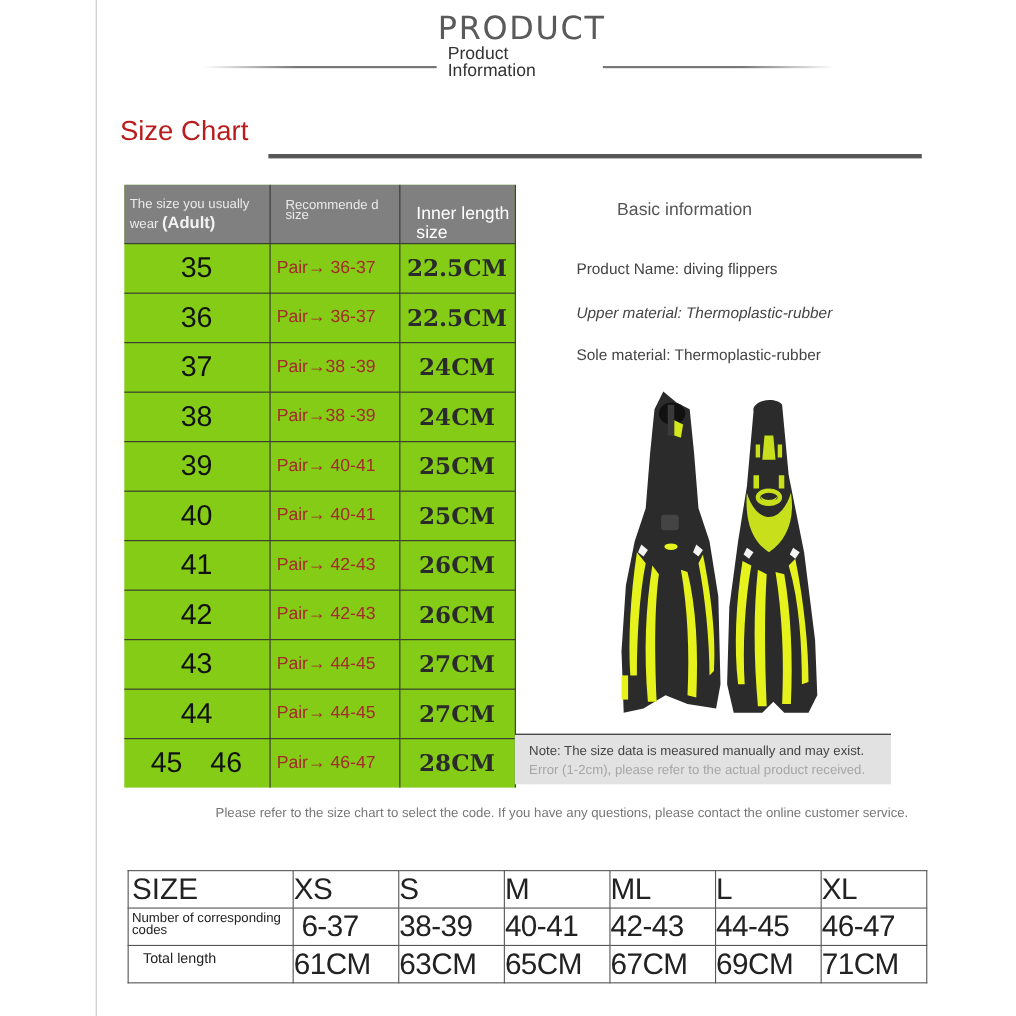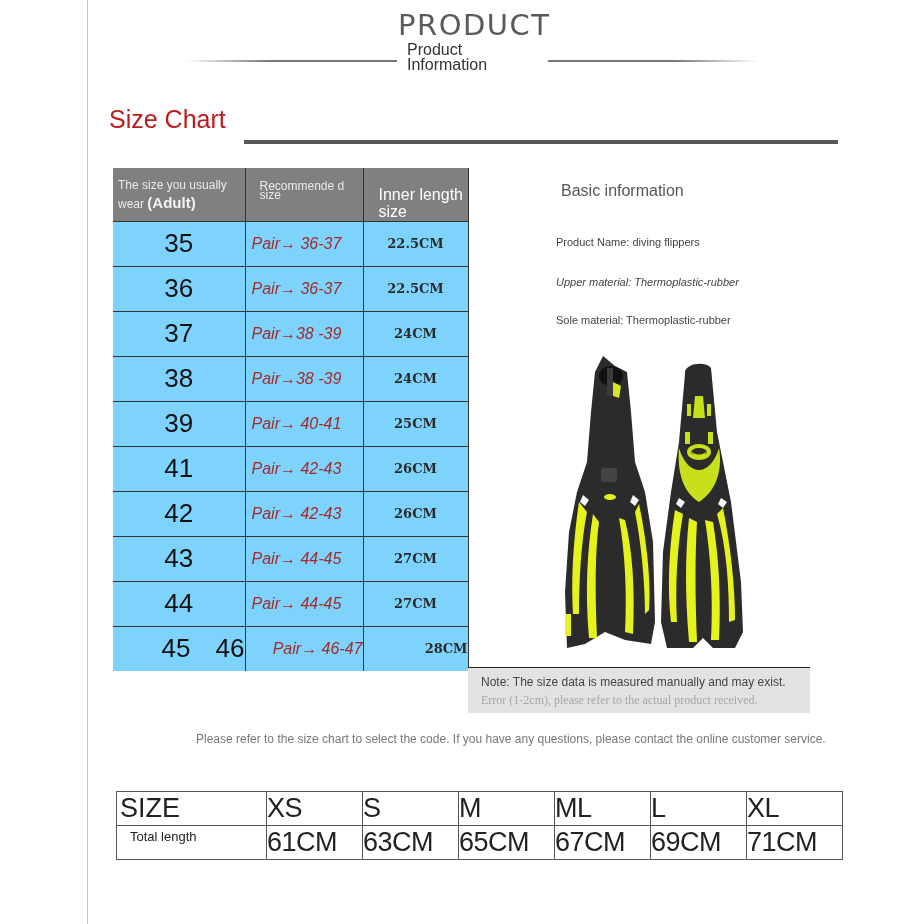--- a/index.html
+++ b/index.html
@@ -11,50 +11,50 @@
   
   .hdr-title { position: absolute; left: 398px; top: 8px; font-size: 29px; letter-spacing: 1.5px; color: #5a5a5a; font-family: "DejaVu Sans", sans-serif; }
   .hdr-sub { position: absolute; left: 407px; top: 42px; font-size: 16px; line-height: 15px; color: #333; }
   .hdr-line-l { position: absolute; left: 185px; top: 60px; width: 212px; height: 2px; background: linear-gradient(to right, #ffffff, #777 40%, #777); }
   .hdr-line-r { position: absolute; left: 548px; top: 60px; width: 210px; height: 2px; background: linear-gradient(to right, #777, #777 60%, #ffffff); }
 
   .sc-title { position: absolute; left: 109px; top: 105px; font-size: 25px; color: #b91c1c; }
   .sc-rule { position: absolute; left: 244px; top: 140px; width: 594px; height: 4px; background: #3a3a3a; opacity: .85; }
 
   
-  .size-table { position: absolute; left: 113px; top: 168px; border-collapse: collapse; background: #7dd3fc; }
+  .size-table { position: absolute; left: 113px; top: 168px; border-collapse: collapse; background: #84cc16; }
   .size-table td, .size-table th { border: 1.5px solid #333; }
   .size-table th { background: #808080; color: #eaeaea; font-weight: normal; text-align: left; vertical-align: top; height: 53px; }
   .size-table tr:first-child th { border-top: none; }
   .size-table tr td:first-child, .size-table tr th:first-child { border-left: none; }
-  .size-table tr:last-child td { border-bottom: none; text-align: right; }
+  .size-table tr:last-child td { border-bottom: none; }
   .size-table td { height: 45px; margin-top: 28px; }
   .c1 { width: 132px; }
   .c2 { width: 118px; }
   .c3 { width: 105px; }
   .h1 { padding: 9px 4px 0 5px; font-size: 12px; line-height: 17px; }
   .h1 b { font-size: 15px; font-weight: bold; color: #f2f2f2; }
   .h2 { padding: 14px 4px 0 14px; font-size: 12px; line-height: 9px; margin-left: 28px; }
   .h3 { padding: 18px 4px 0 15px; font-size: 16px; line-height: 17px; color: #ffffff !important; }
   .td-wear { text-align: center; font-size: 26px; color: #111; }
   .td-wear.two { letter-spacing: 0; word-spacing: 18px; text-align: left; padding-left: 24px; }
-  .td-rec { font-size: 16px; color: #a52a2a; padding-left: 6px; font-style: italic; }
-  .td-len { text-align: center; font-family: "DejaVu Serif", serif; font-weight: bold; font-size: 13px; color: #2a2a2a; }
+  .td-rec { font-size: 16px; color: #a52a2a; padding-left: 6px; }
+  .td-len { text-align: center; font-family: "DejaVu Serif", serif; font-weight: bold; font-size: 21px; color: #2a2a2a; }
 
   
   .info-title { position: absolute; left: 561px; top: 182px; font-size: 16px; color: #555; }
-  .info-line { position: absolute; left: 556px; font-size: 11px; color: #444; }
+  .info-line { position: absolute; left: 524px; font-size: 14px; color: #444; }
   .info-l1 { top: 236px; }
   .info-l2 { top: 276px; font-style: italic; }
   .info-l3 { top: 314px; }
 
   .fins { position: absolute; left: 555px; top: 352px; width: 200px; height: 302px; }
 
   .note-box { position: absolute; left: 468px; top: 667px; width: 342px; height: 46px; background: #e2e2e2; border-top: 1.5px solid #222; padding: 5px 0 0 13px; font-size: 12px; line-height: 18px; color: #444; }
-  .note-box .dim { color: #a6a6a6; font-family: Liberation Serif, serif; }
+  .note-box .dim { color: #a6a6a6; }
 
   .footer-text { position: absolute; left: 148px; top: 732px; font-size: 12px; color: #777; margin-left: 48px; }
 
   
   .bottom-table { position: absolute; left: 116px; top: 791px; border-collapse: collapse; }
   .bottom-table td { border: 1.5px solid #555; height: 34px; vertical-align: middle; color: #222; }
   .bt-label { width: 150px; padding-left: 3px; }
   .bt-col { width: 96px; font-size: 27px; padding-left: 0; letter-spacing: -0.5px; margin-top: 48px; }
   .bt-head { font-size: 27px; }
   .bt-small { font-size: 12px; line-height: 11px; color: #555; vertical-align: top !important; padding-top: 3px; }
@@ -98,20 +98,25 @@
         <td class="td-rec">Pair→38 -39</td>
         <td class="td-len">24CM</td>
       </tr>
   <tr>
         <td class="td-wear">38</td>
         <td class="td-rec">Pair→38 -39</td>
         <td class="td-len">24CM</td>
       </tr>
   <tr>
         <td class="td-wear">39</td>
+        <td class="td-rec">Pair→ 40-41</td>
+        <td class="td-len">25CM</td>
+      </tr>
+  <tr>
+        <td class="td-wear">40</td>
         <td class="td-rec">Pair→ 40-41</td>
         <td class="td-len">25CM</td>
       </tr>
   <tr>
         <td class="td-wear">41</td>
         <td class="td-rec">Pair→ 42-43</td>
         <td class="td-len">26CM</td>
       </tr>
   <tr>
         <td class="td-wear">42</td>
@@ -185,20 +190,29 @@
       <tr>
     <td class="bt-label bt-head">SIZE</td>
     <td class="bt-col">XS</td>
     <td class="bt-col">S</td>
     <td class="bt-col">M</td>
     <td class="bt-col">ML</td>
     <td class="bt-col">L</td>
     <td class="bt-col">XL</td>
   </tr>
   <tr>
+    <td class="bt-label bt-small">Number of corresponding codes</td>
+    <td class="bt-col">&nbsp;6-37</td>
+    <td class="bt-col">38-39</td>
+    <td class="bt-col">40-41</td>
+    <td class="bt-col">42-43</td>
+    <td class="bt-col">44-45</td>
+    <td class="bt-col">46-47</td>
+  </tr>
+  <tr>
     <td class="bt-label bt-small2">Total length</td>
     <td class="bt-col">61CM</td>
     <td class="bt-col">63CM</td>
     <td class="bt-col">65CM</td>
     <td class="bt-col">67CM</td>
     <td class="bt-col">69CM</td>
     <td class="bt-col">71CM</td>
   </tr>
 </tbody>
   </table>

